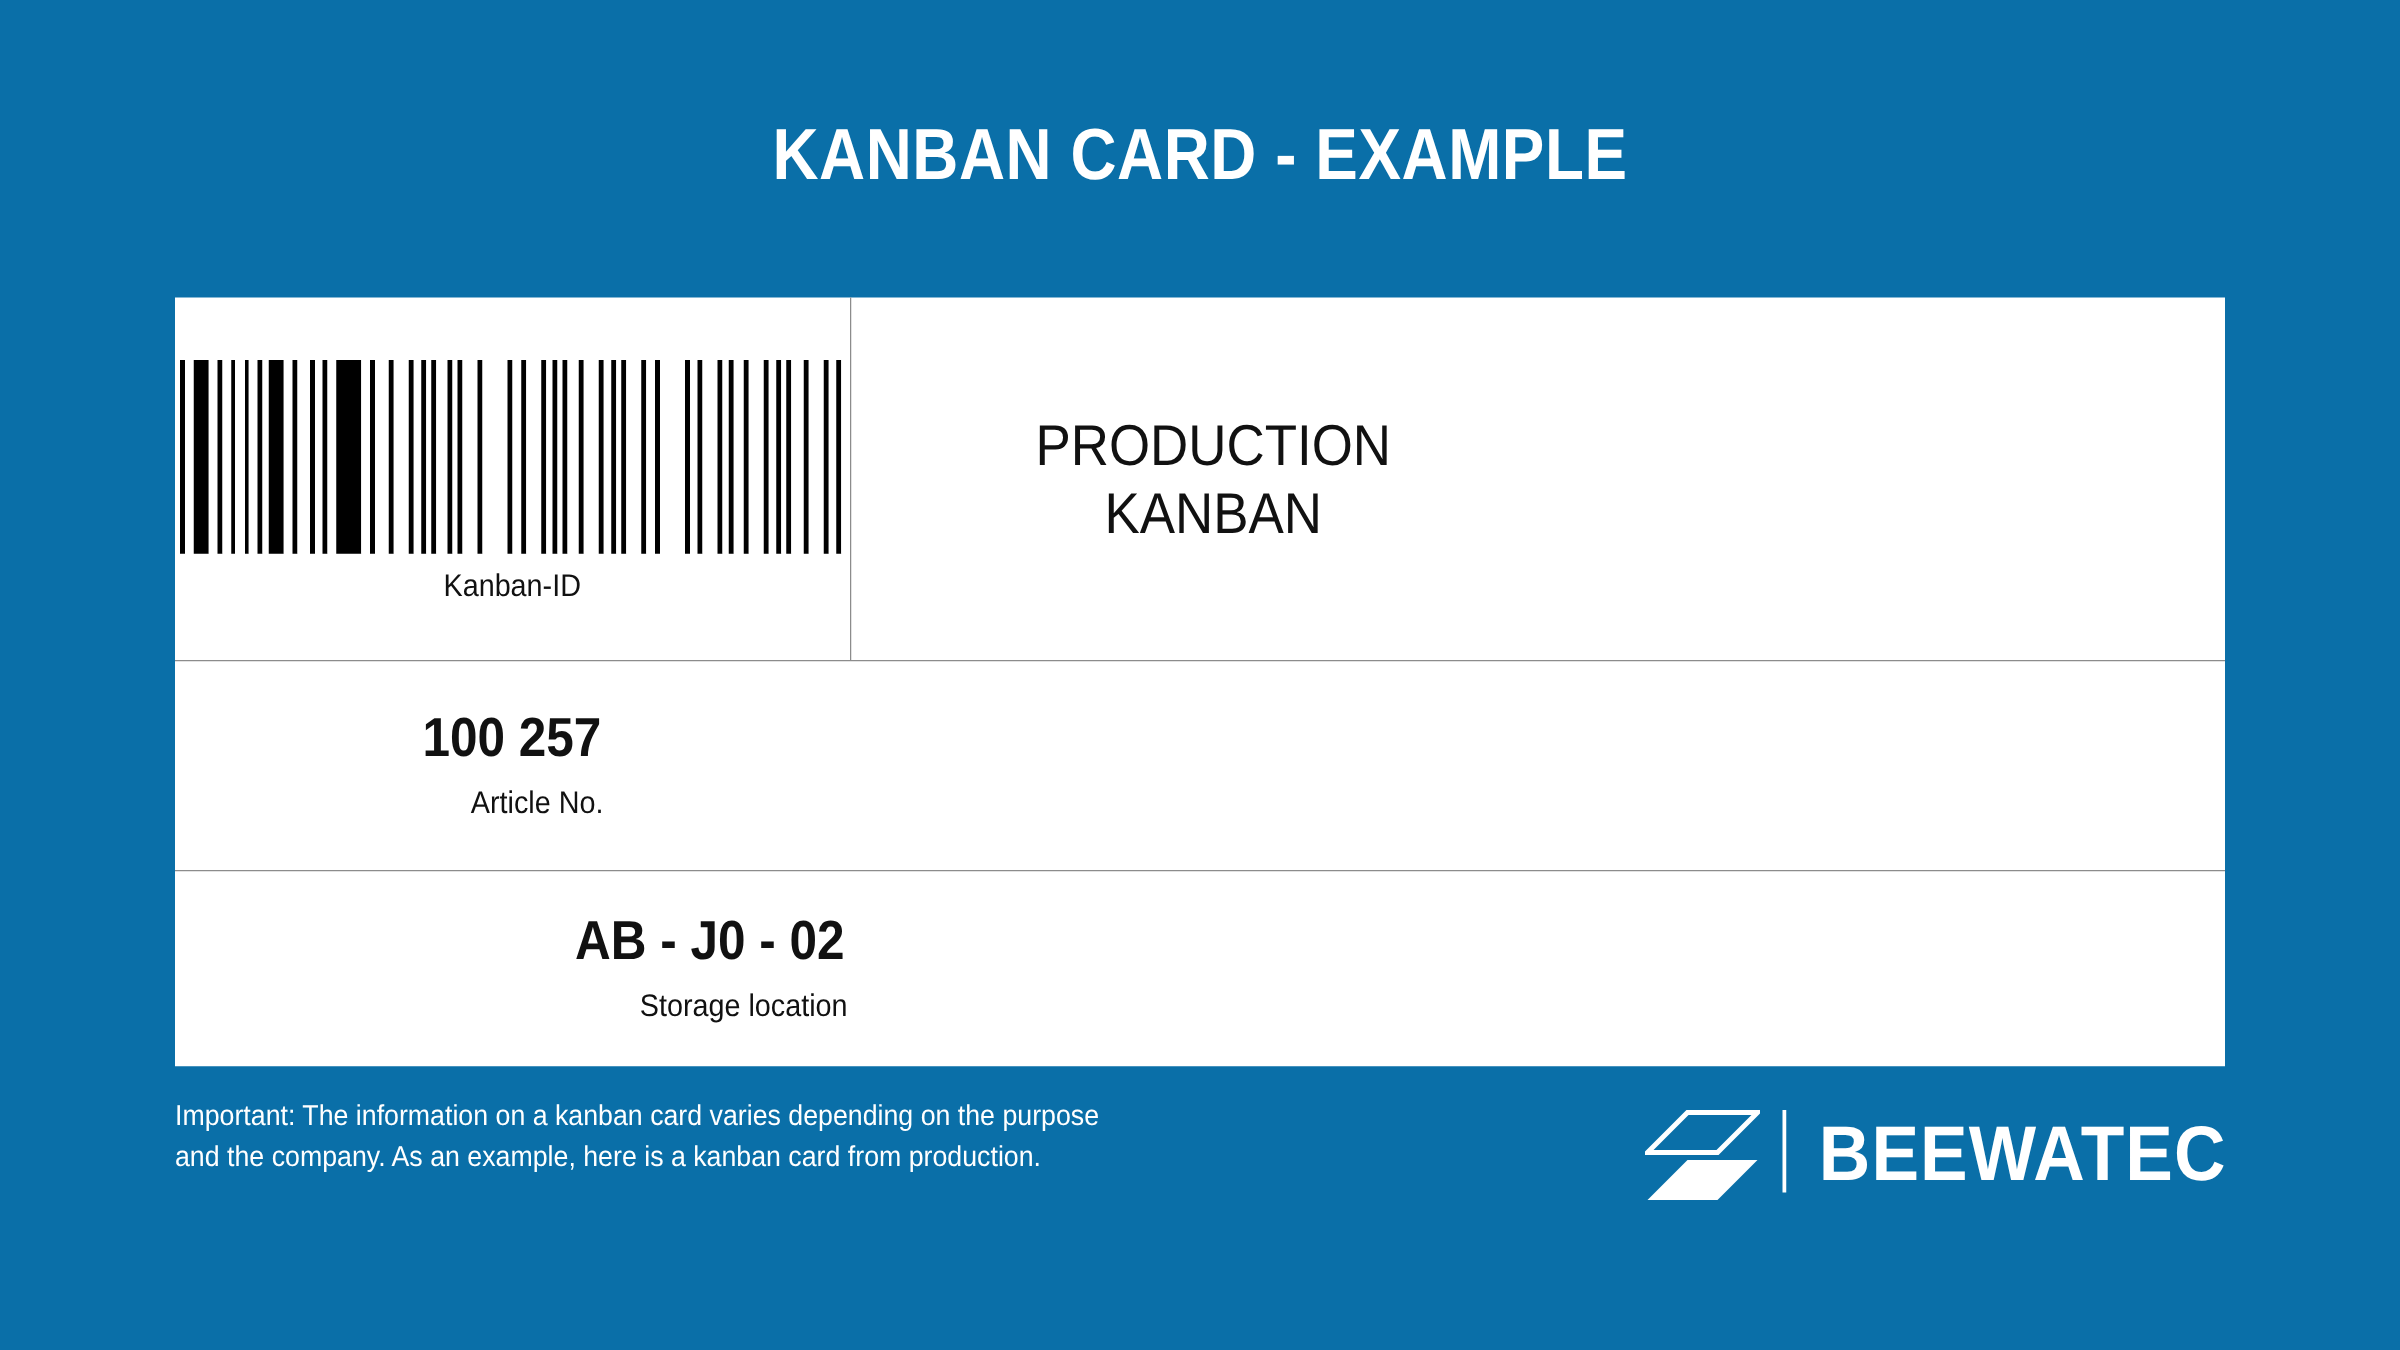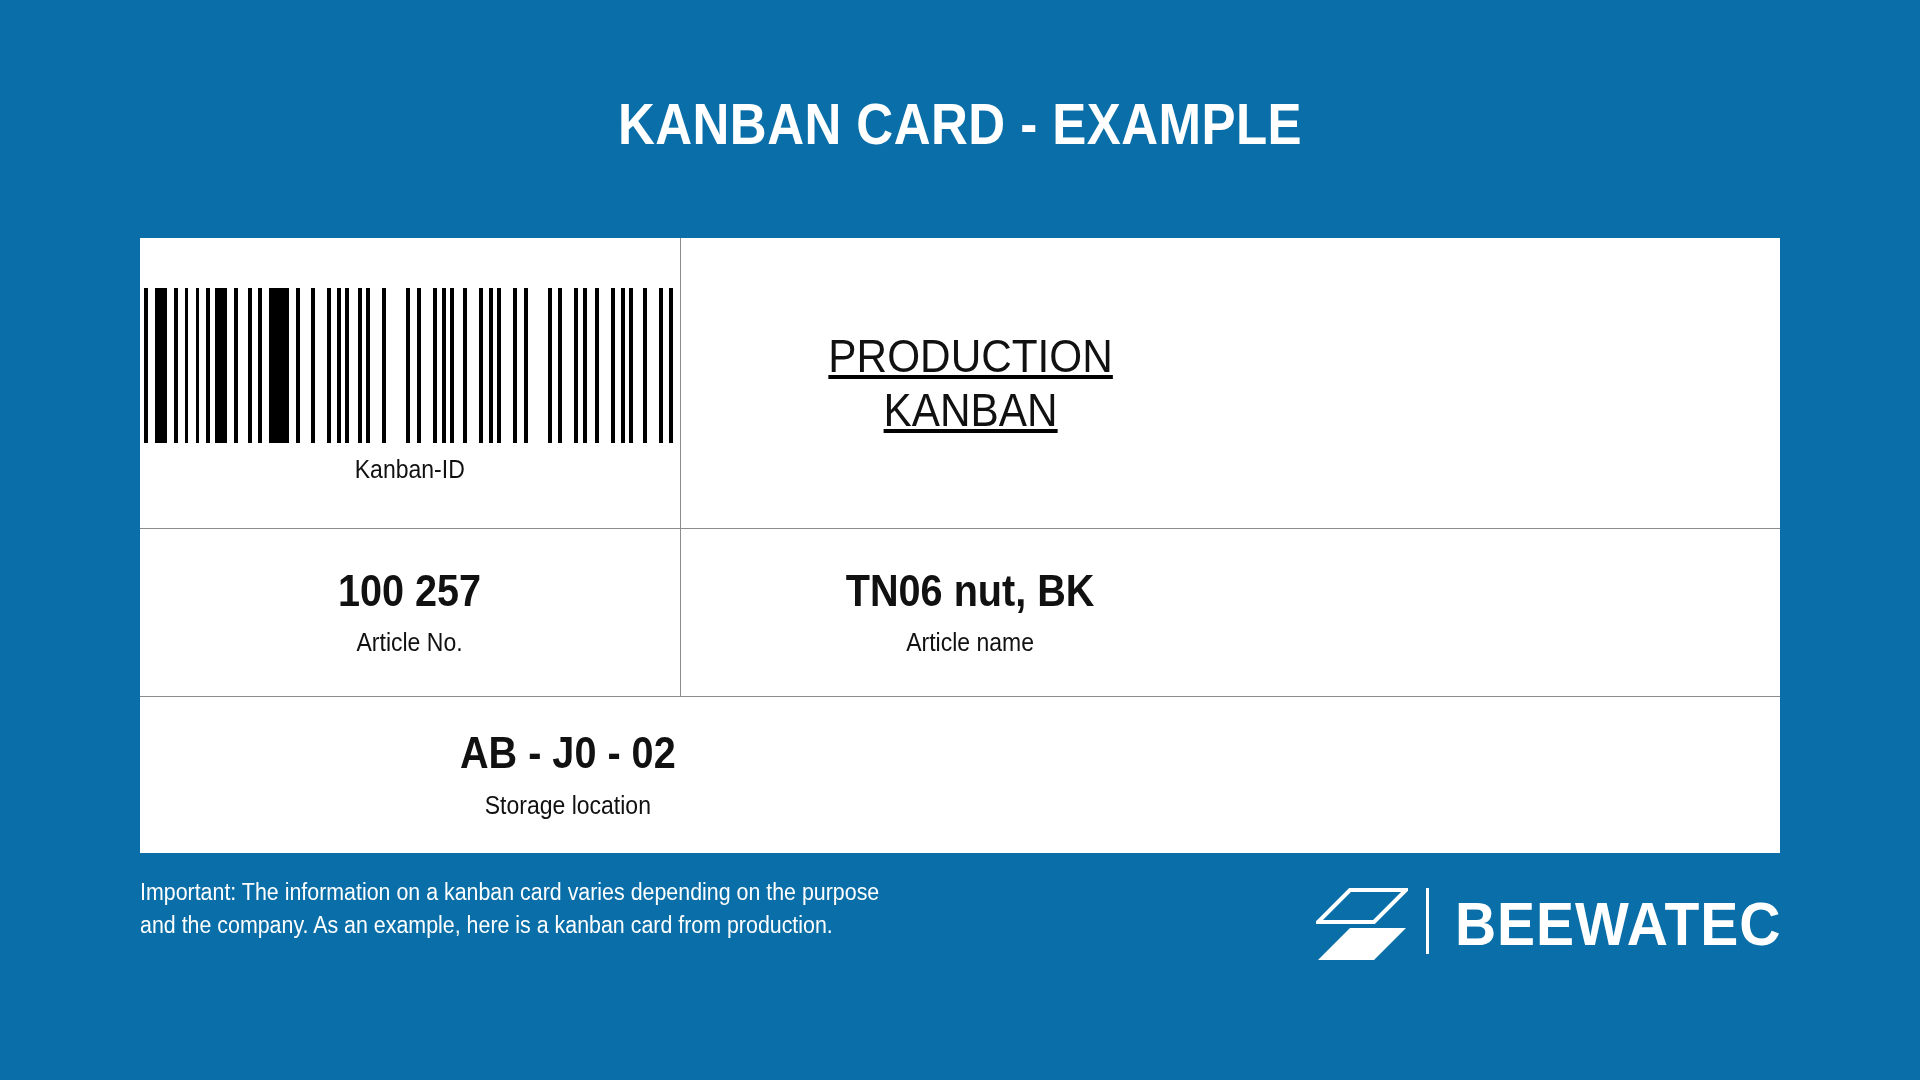--- a/index.html
+++ b/index.html
@@ -111,24 +111,24 @@
   }
   .barcode-caption {
     font-size: 25px;
     color: #111;
     margin-top: 12px;
     transform: scaleX(0.92);
     white-space: nowrap;
   }
 
   
-  .stack2 { text-align: center; text-decoration: underline; }
-
-  
-  .valblock { text-align: center; }
+  .stack2 { text-align: center; }
+
+  
+  .valblock { text-align: right; }
   .valblock .v {
     font-size: 44px;
     font-weight: bold;
     color: #111;
     line-height: 1.05;
     transform: scaleX(0.9);
     transform-origin: 50% 50%;
     white-space: nowrap;
   }
   .valblock .k {
@@ -288,26 +288,20 @@
       </div>
     </div>
 
     <div class="row" id="row2">
       <div class="cell c-left">
         <div class="valblock">
           <div class="v">100 257</div>
           <div class="k">Article No.</div>
         </div>
       </div>
-      <div class="cell c-mid vdiv">
-        <div class="valblock">
-          <div class="v">TN06 nut, BK</div>
-          <div class="k">Article name</div>
-        </div>
-      </div>
     </div>
 
     <div class="row" id="row3">
       <div class="cell c3-left">
         <div class="valblock">
           <div class="v">AB - J0 - 02</div>
           <div class="k">Storage location</div>
         </div>
       </div>
     </div>

